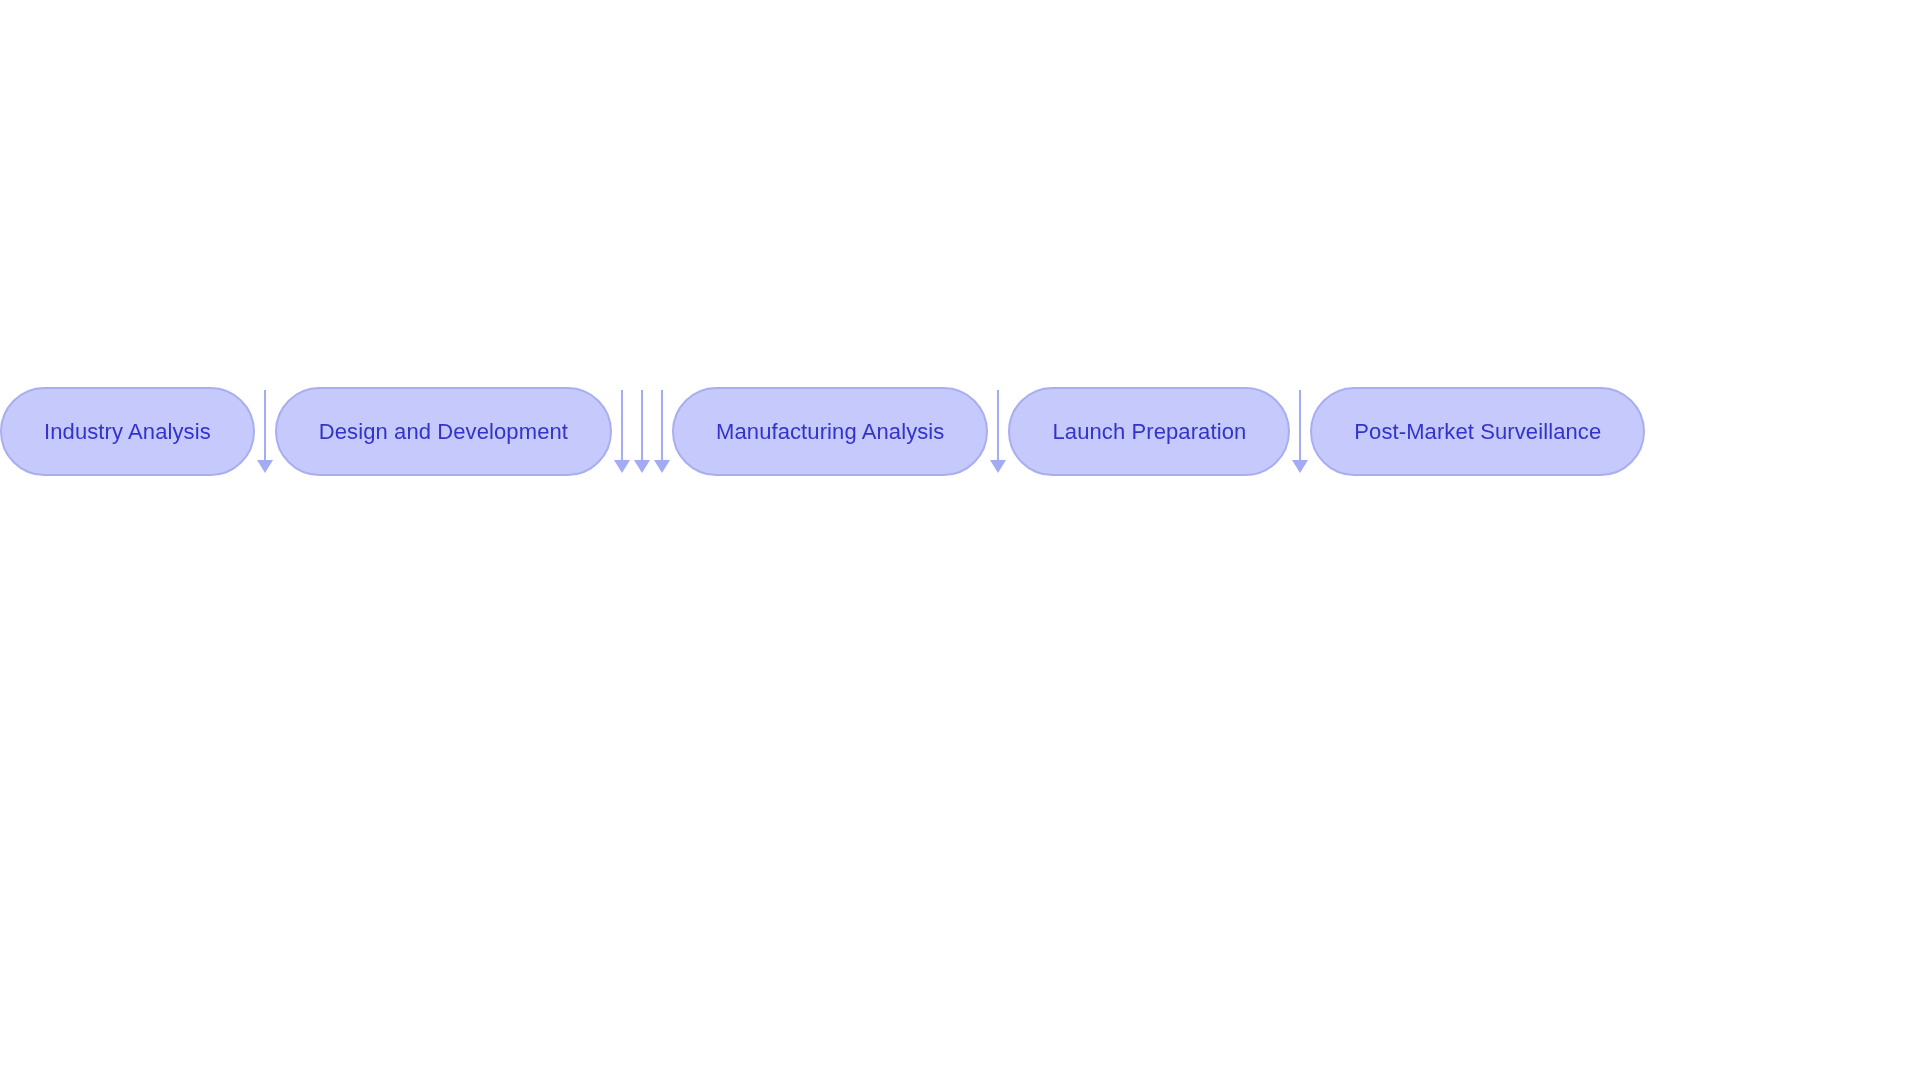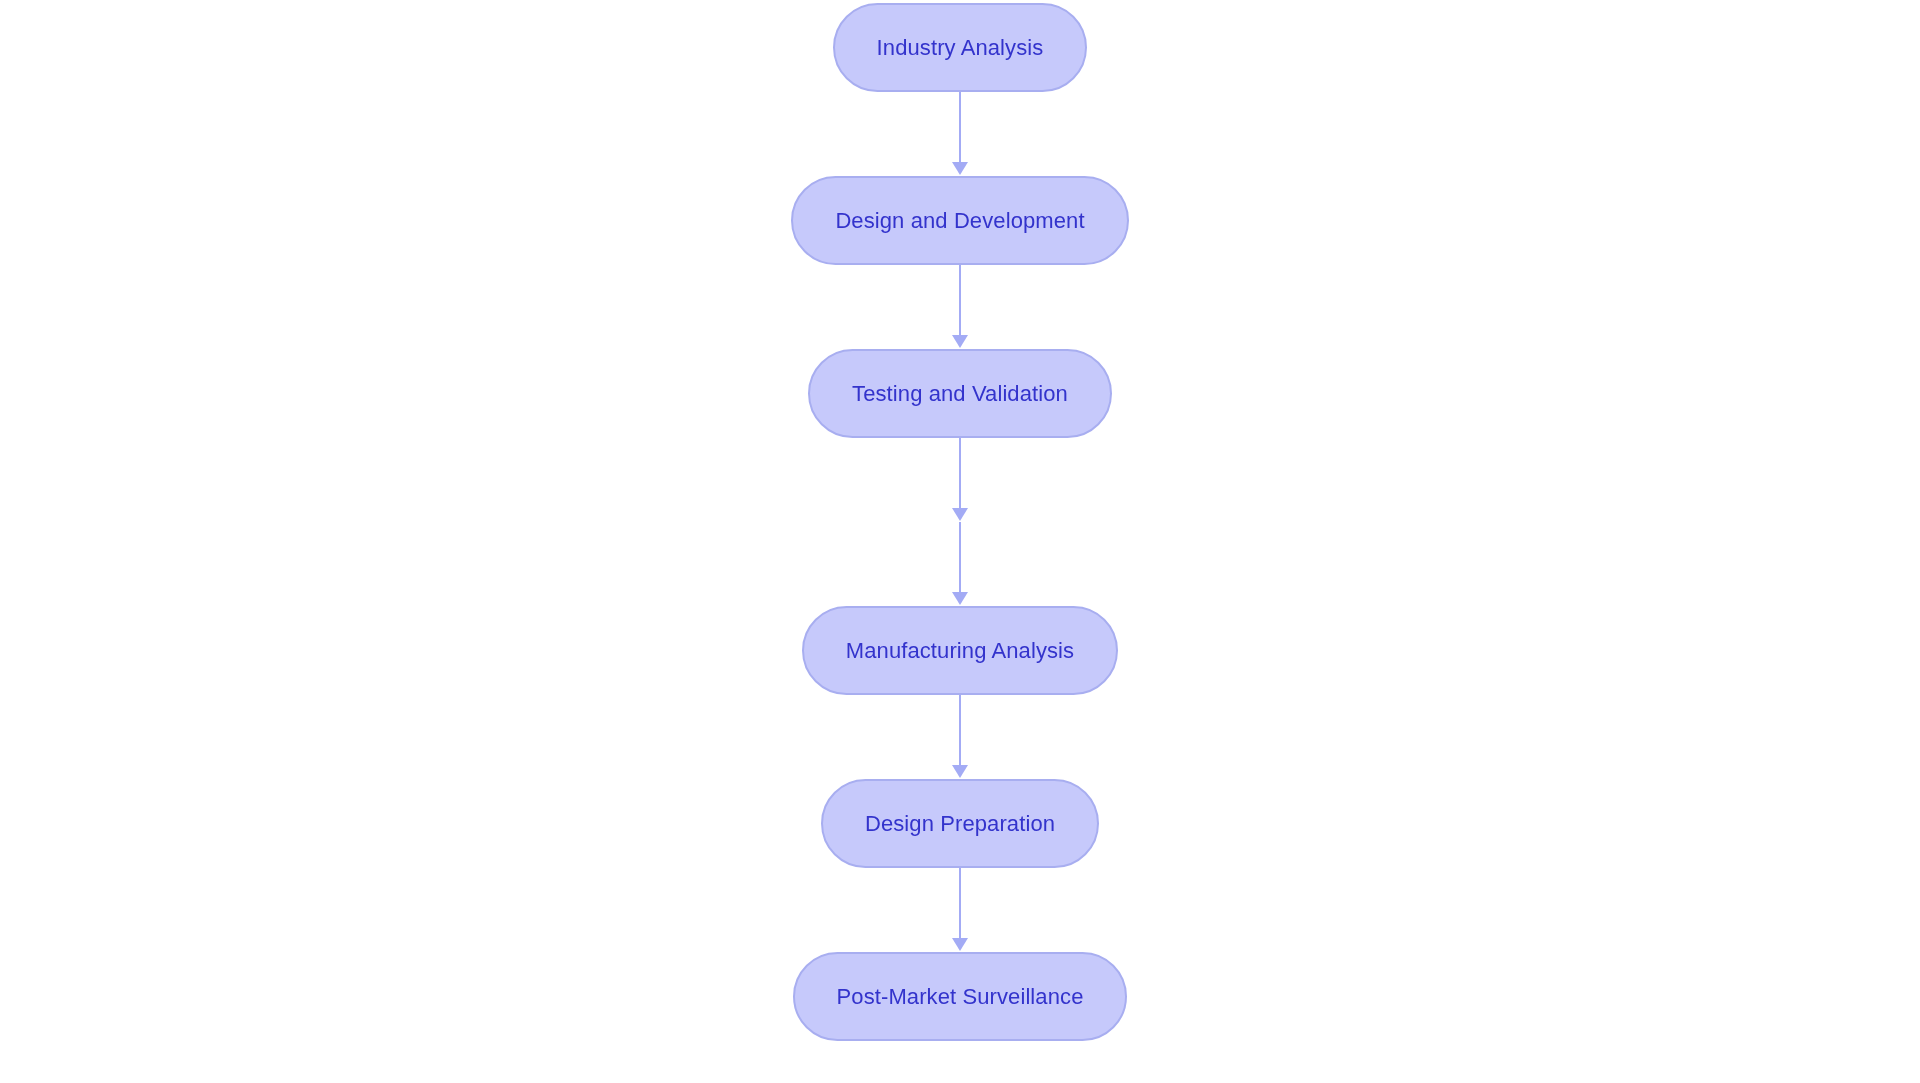--- a/index.html
+++ b/index.html
@@ -22,21 +22,21 @@
     background: #ffffff;
   }
 
   .flow-column {
     position: absolute;
     left: 0;
     top: 0;
     width: 1920px;
     height: 863px;
     display: flex;
-    flex-direction: column;
+    flex-direction: row;
     align-items: center;
     justify-content: flex-start;
   }
 
   .node {
     box-sizing: border-box;
     height: 89px;
     border-radius: 45px;
     border: 2px solid #a8aef0;
     background: #c6c9fb;
@@ -104,23 +104,20 @@
 
     <div class="node">
       <span class="node-label">Design and Development</span>
     </div>
 
     <div class="connector">
       <div class="line"></div>
       <div class="arrowhead"></div>
     </div>
 
-    <div class="node">
-      <span class="node-label">Testing and Validation</span>
-    </div>
 
     <div class="connector">
       <div class="line"></div>
       <div class="arrowhead"></div>
     </div>
 
 
     <div class="connector">
       <div class="line"></div>
       <div class="arrowhead"></div>
@@ -129,21 +126,21 @@
     <div class="node">
       <span class="node-label">Manufacturing Analysis</span>
     </div>
 
     <div class="connector">
       <div class="line"></div>
       <div class="arrowhead"></div>
     </div>
 
     <div class="node">
-      <span class="node-label">Design Preparation</span>
+      <span class="node-label">Launch Preparation</span>
     </div>
 
     <div class="connector">
       <div class="line"></div>
       <div class="arrowhead"></div>
     </div>
 
     <div class="node">
       <span class="node-label">Post-Market Surveillance</span>
     </div>

